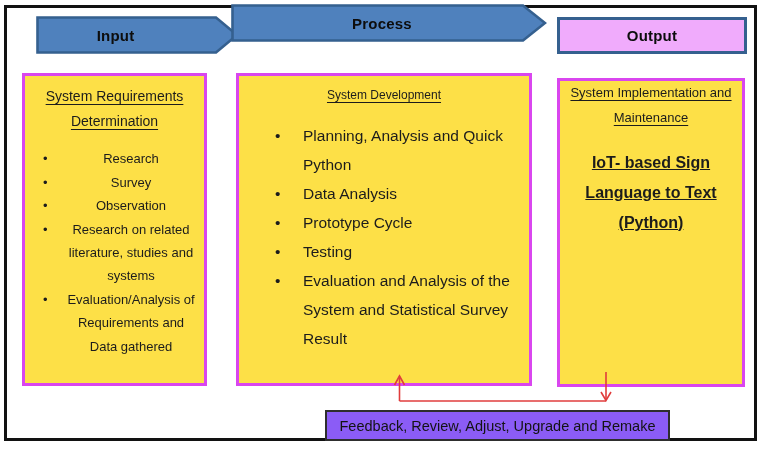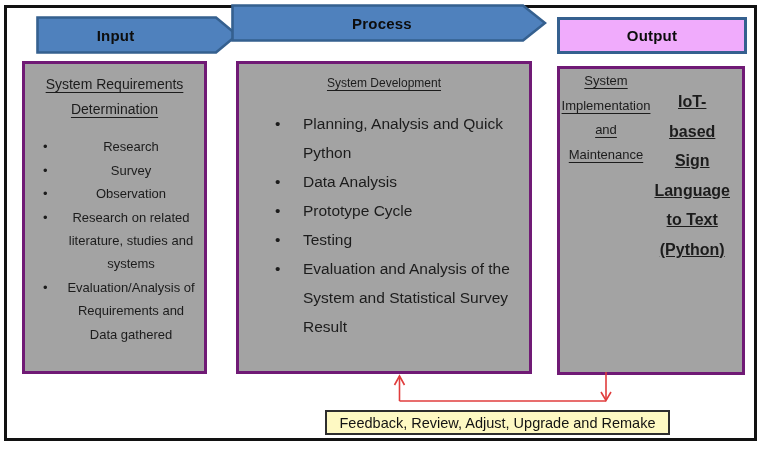--- a/index.html
+++ b/index.html
@@ -34,27 +34,28 @@
   }
   #hdr-input   { left: 20px;  top: 16px; width: 203px; height: 38px; padding-left: 16px; }
   #hdr-process { left: 231px; top: 4px; width: 316px; height: 38px; }
   #hdr-output  { left: 557px; top: 17px; width: 190px; height: 37px;
                  background: #f0abfc; border: 3px solid #35608f; }
   #hdr-process .header-label { padding-right: 14px; }
   #hdr-input .header-label { padding-right: 12px; }
   
   .flow-box {
     position: absolute;
-    background: #a3a3a3;
-    border: 3px solid #701a75;
+    background: #fde047;
+    border: 3px solid #d946ef;
+    margin-top: 12px;
   }
   #box-input   { left: 22px;  top: 61px; width: 185px; height: 313px; padding: 8px 6px 0 6px; }
   #box-process { left: 236px; top: 61px; width: 296px; height: 313px; padding: 10px 8px 0 8px; }
   #box-output  { left: 557px; top: 66px; width: 188px; height: 309px;
-                 display: flex; flex-direction: row; justify-content: flex-end;
+                 display: flex; flex-direction: column; justify-content: flex-start;
                  padding: 0 8px; text-align: center; }
   .box-title {
     text-align: center;
     text-decoration: underline;
     text-underline-offset: 3px;
   }
   #box-input .box-title   { font-size: 14px; line-height: 1.8; padding: 0 8px; }
   #box-process .box-title { font-size: 12px; line-height: 1.55; }
   #box-output .box-title  { font-size: 13px; line-height: 1.9; }
   .bullet-list { list-style: none; }
@@ -79,23 +80,23 @@
     line-height: 1.85;
     padding: 0 4px;
     text-decoration: underline;
   }
   
   #connector { position: absolute; left: 390px; top: 371px; pointer-events: none; }
   
   #feedback-box {
     position: absolute;
     left: 325px; top: 410px;
-    width: 345px; height: 25px;
+    width: 345px; height: 31px;
     border: 2px solid #2e2e2e;
-    background: #fef9c3;
+    background: #8b5cf6;
     display: flex; align-items: center; justify-content: center;
     font-size: 14.5px; color: #131313;
     white-space: nowrap;
   }
 </style>
 </head>
 <body>
 
 <div id="canvas">
   <div class="outer-frame"></div>

